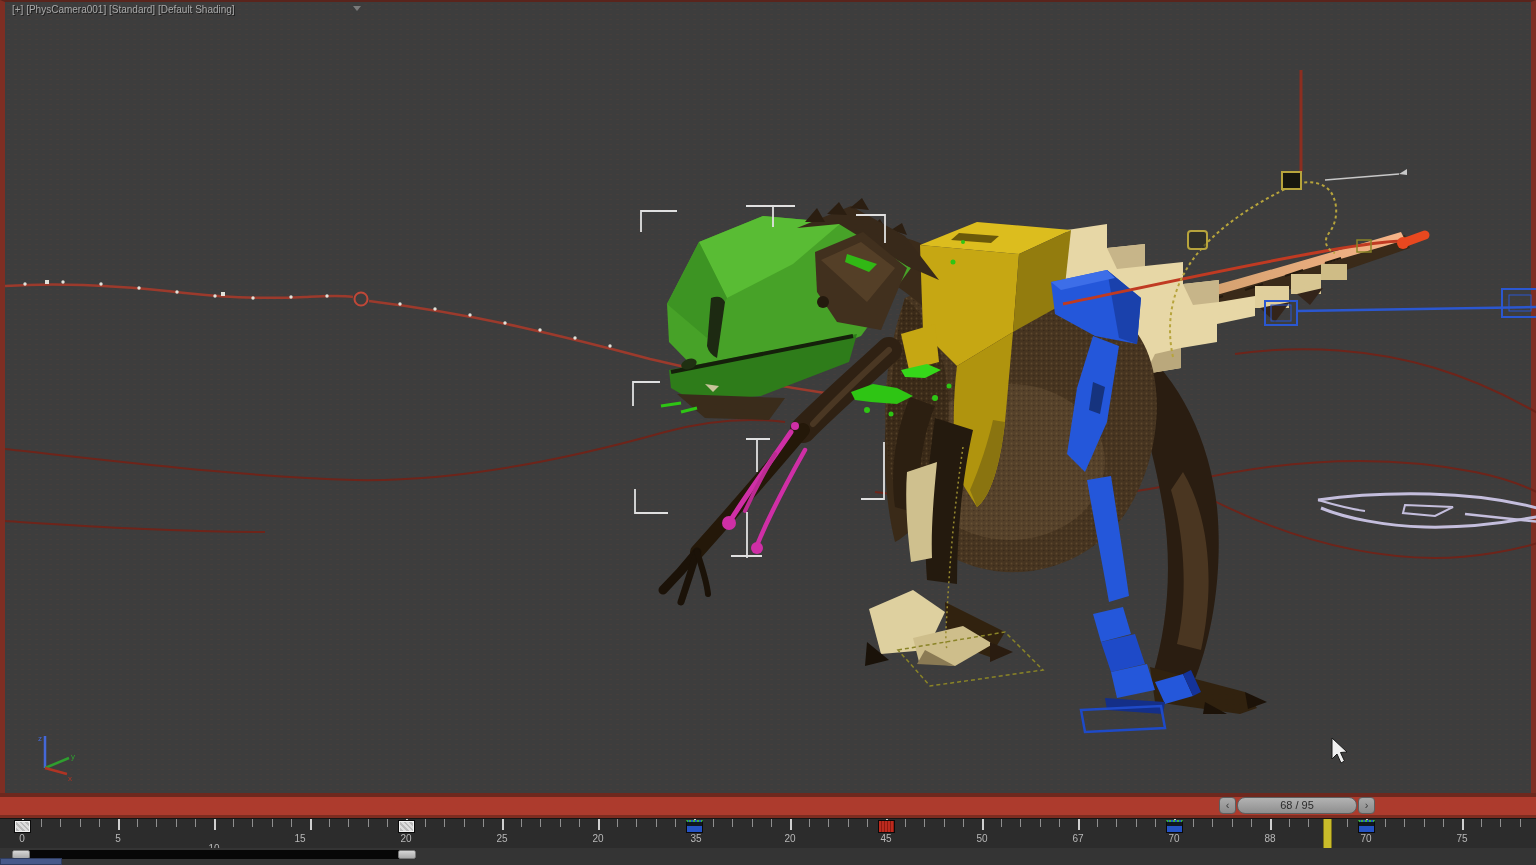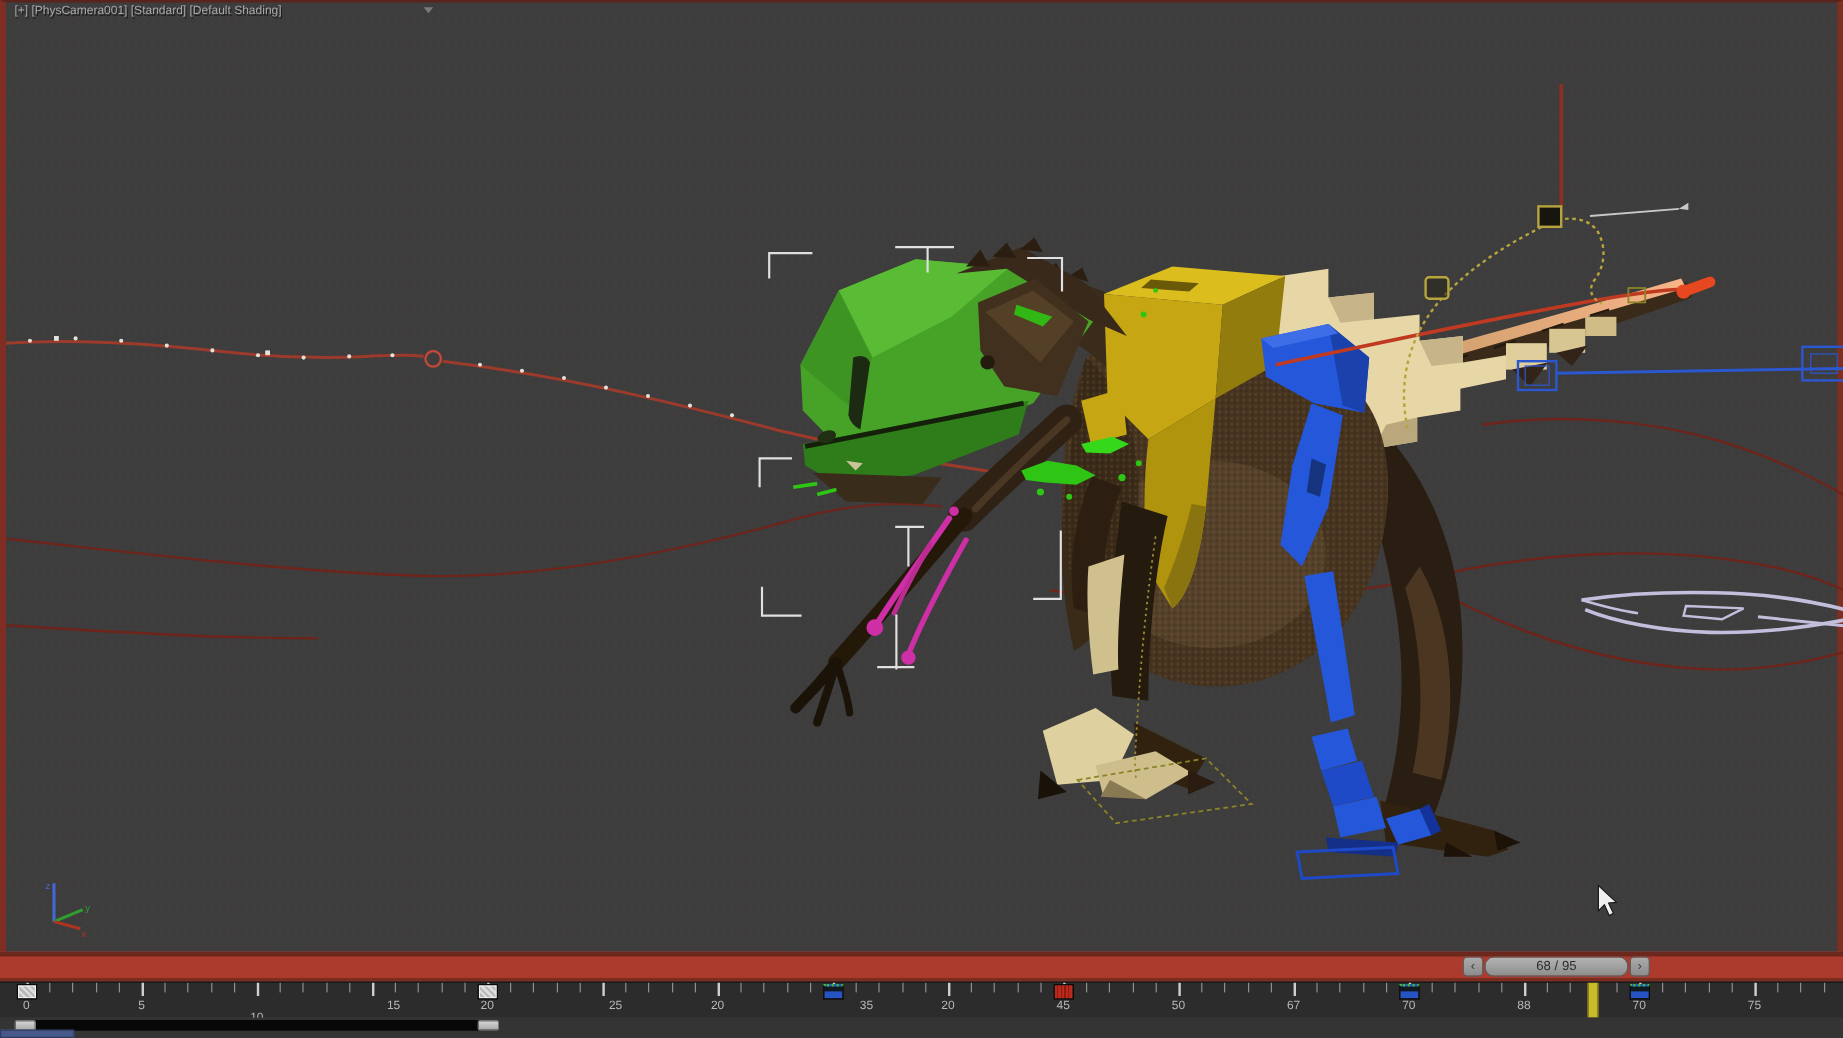--- a/index.html
+++ b/index.html
@@ -382,25 +382,25 @@
       <div class="tick" style="left: 1404.4px;"></div>
       <div class="tick" style="left: 1423.6px;"></div>
       <div class="tick" style="left: 1442.8px;"></div>
       <div class="tick major" style="left: 1462px;"></div>
       <div class="tick" style="left: 1481.2px;"></div>
       <div class="tick" style="left: 1500.4px;"></div>
       <div class="tick" style="left: 1519.6px;"></div>
       <div class="tick-label" style="left: 22px;">0</div>
       <div class="tick-label" style="left: 118px;">5</div>
       <div class="tick-label" style="left: 214px; margin-top: 10px;">10</div>
-      <div class="tick-label" style="left: 328px;">15</div>
+      <div class="tick-label" style="left: 300px;">15</div>
       <div class="tick-label" style="left: 406px;">20</div>
-      <div class="tick-label" style="left: 513px;">25</div>
+      <div class="tick-label" style="left: 502px;">25</div>
       <div class="tick-label" style="left: 598px;">20</div>
-      <div class="tick-label" style="left: 722px;">35</div>
+      <div class="tick-label" style="left: 696px;">35</div>
       <div class="tick-label" style="left: 790px;">20</div>
       <div class="tick-label" style="left: 886px;">45</div>
       <div class="tick-label" style="left: 982px;">50</div>
       <div class="tick-label" style="left: 1078px;">67</div>
       <div class="tick-label" style="left: 1174px;">70</div>
       <div class="tick-label" style="left: 1270px;">88</div>
       <div class="tick-label" style="left: 1366px;">70</div>
       <div class="tick-label" style="left: 1462px;">75</div>
       <div class="curframe" style="left: 1323.1px;"></div>
       <div class="key white" title="frame 0" style="left: 13.5px;"></div>

